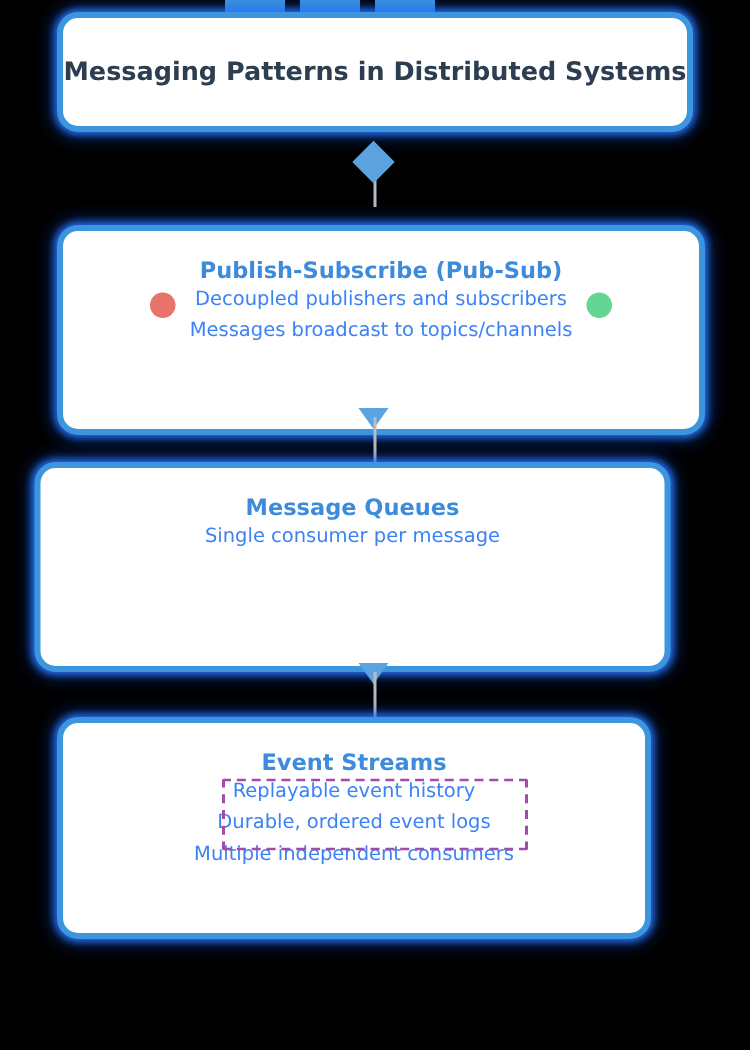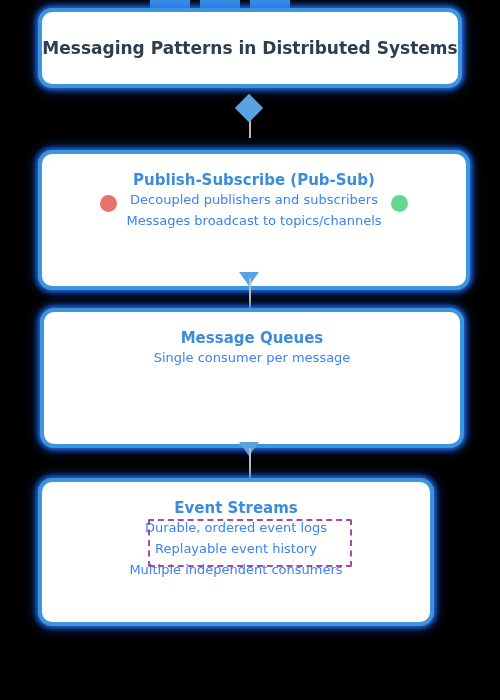--- a/index.html
+++ b/index.html
@@ -84,21 +84,21 @@
   
   #node-title {
     left: 38px; top: 8px; width: 424px; height: 80px;
     justify-content: center;
   }
   #node-pubsub {
     left: 38px; top: 150px; width: 432px; height: 140px;
     padding-top: 17px;
   }
   #node-queues {
-    left: 40px; top: 308px; width: 424px; height: 140px;
+    left: 23px; top: 308px; width: 424px; height: 140px;
     padding-top: 17px;
   }
   #node-streams {
     left: 38px; top: 478px; width: 396px; height: 148px;
     padding-top: 17px;
   }
 
   
   .dot {
     position: absolute;
@@ -191,21 +191,21 @@
       <div class="node-line">Single consumer per message</div>
     </div>
   </div>
 
   <div class="arrowhead a3"></div>
   <div class="conn conn-3"></div>
 
   <div class="node" id="node-streams">
     <div class="node-heading">Event Streams</div>
     <div class="node-lines">
+      <div class="node-line">Replayable event history</div>
       <div class="node-line">Durable, ordered event logs</div>
-      <div class="node-line">Replayable event history</div>
       <div class="node-line">Multiple independent consumers</div>
     </div>
   </div>
 
   <div class="dashed-box"></div>
 
 </div>
 
 </body></html>

